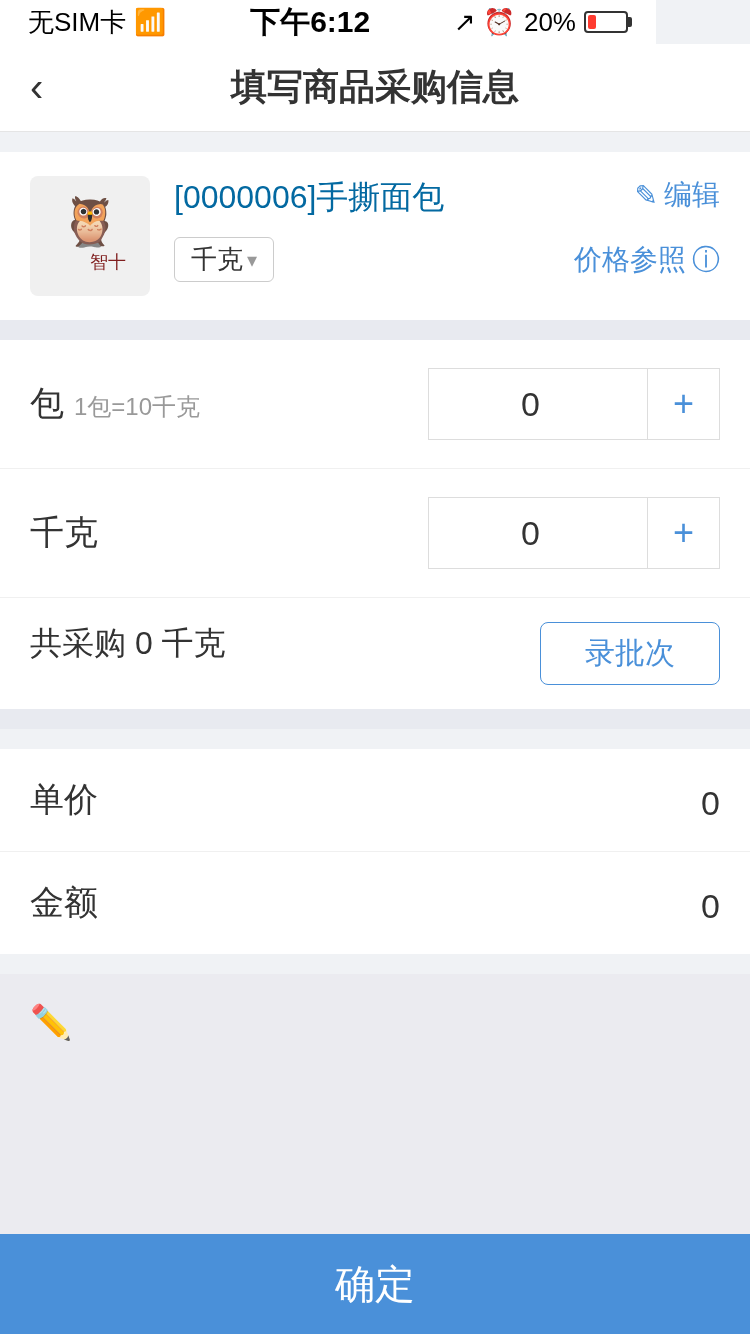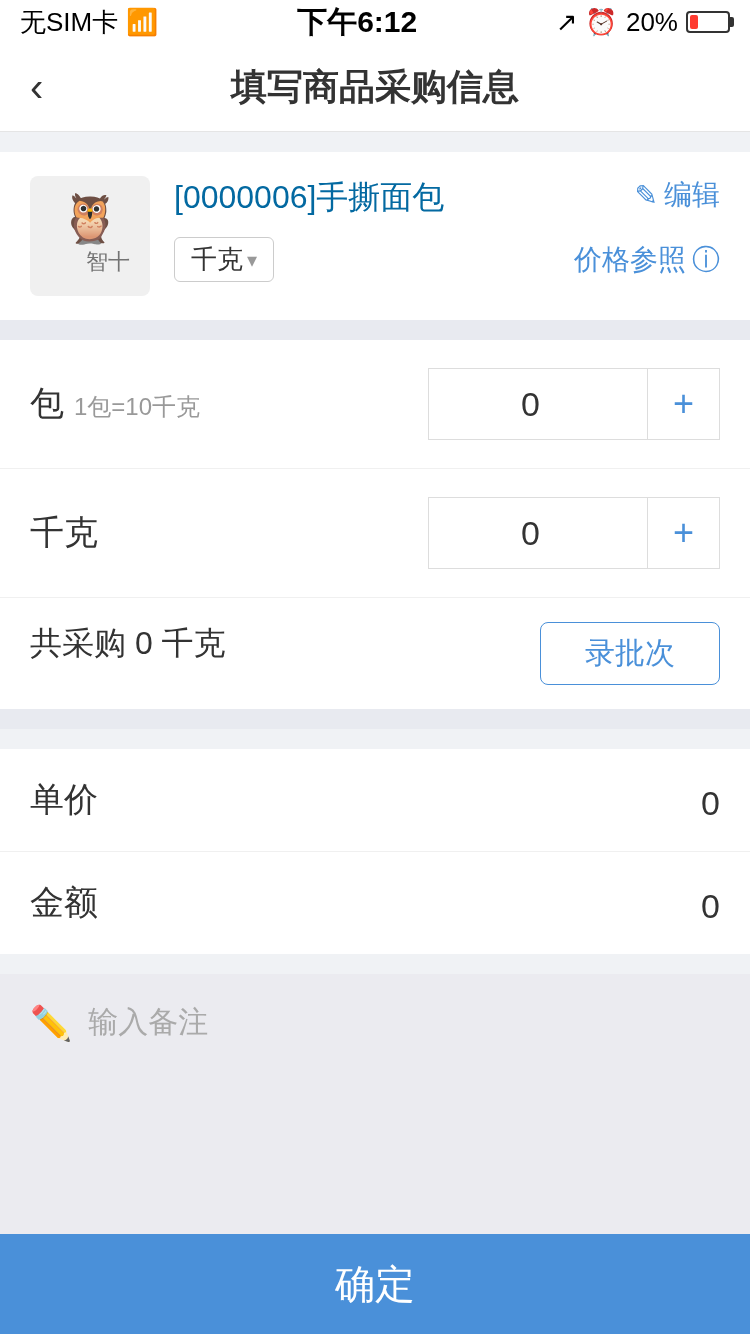--- a/index.html
+++ b/index.html
@@ -7,27 +7,27 @@
     body {
       width: 750px;
       min-height: 1334px;
       font-family: -apple-system, "PingFang SC", "Helvetica Neue", Arial, sans-serif;
       background: #f0f2f5;
       font-size: 32px;
     }
 
     
     .status-bar {
-      width: 750px;
+      width: 656px;
       height: 44px;
       background: #fff;
       display: flex;
       align-items: center;
       justify-content: space-between;
-      padding: 0 20px;
+      padding: 0 28px;
       font-size: 28px;
       font-weight: 500;
     }
     .status-left {
       display: flex;
       align-items: center;
       gap: 8px;
       font-size: 26px;
     }
     .status-center {
@@ -112,22 +112,22 @@
       align-items: center;
       justify-content: center;
       flex-shrink: 0;
       flex-direction: column;
     }
     .product-image-owl {
       font-size: 48px;
       line-height: 1;
     }
     .product-image-text {
-      font-size: 22px;
-      color: #737373;
+      font-size: 18px;
+      color: #7f1d1d;
       margin-top: 4px;
       margin-left: 36px;
     }
     .product-info {
       flex: 1;
     }
     .product-name {
       font-size: 32px;
       color: #0369a1;
       font-weight: 500;
@@ -414,21 +414,20 @@
   </div>
   <div class="price-row">
     <span class="price-label">金额</span>
     <span class="price-value">0</span>
   </div>
 </div>
 
 <div class="remark-section">
   <div class="remark-placeholder">
     <span class="remark-icon">✏️</span>
-    <span>输入备注</span>
   </div>
 </div>
 
 <div class="bottom-space"></div>
 
 <div class="confirm-btn-wrapper">
   <span class="confirm-btn-text">确定</span>
 </div>
 
 </body></html>

